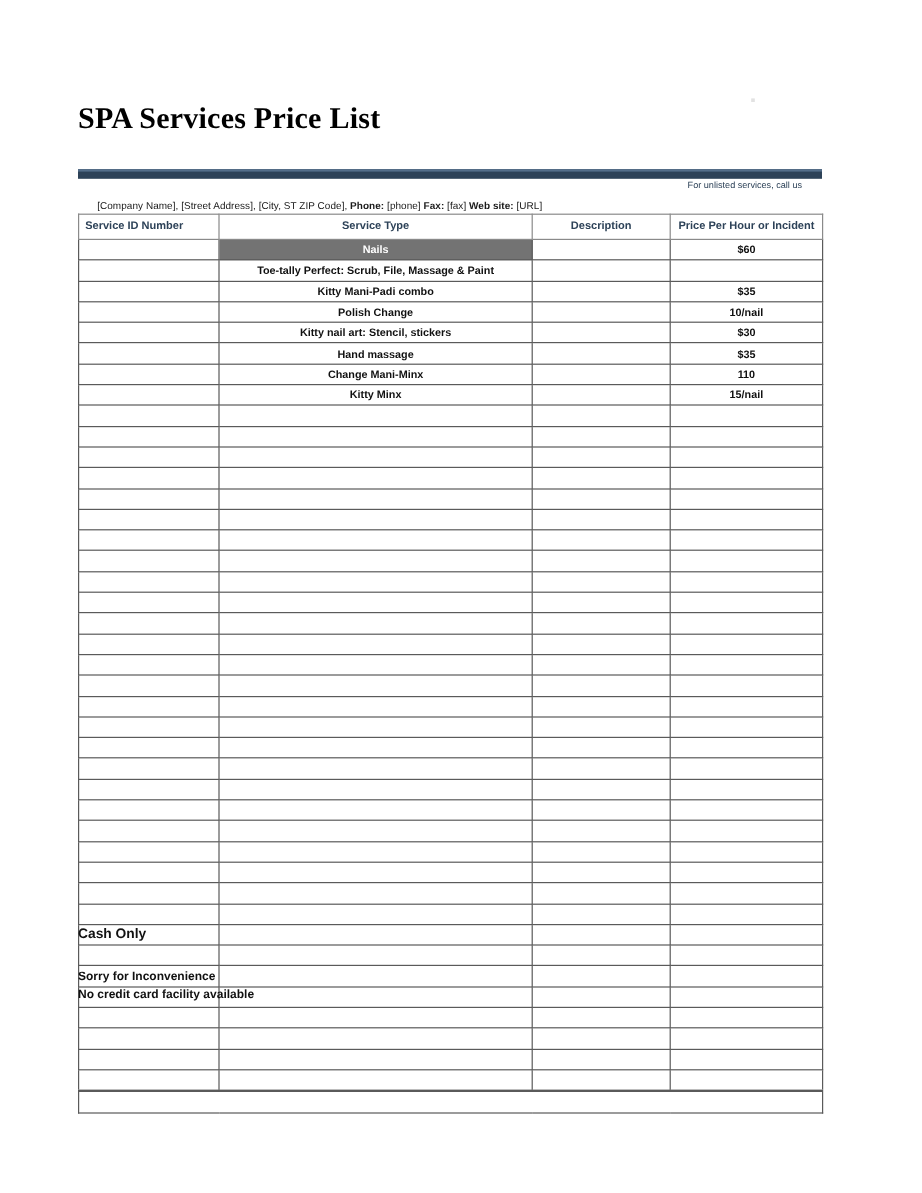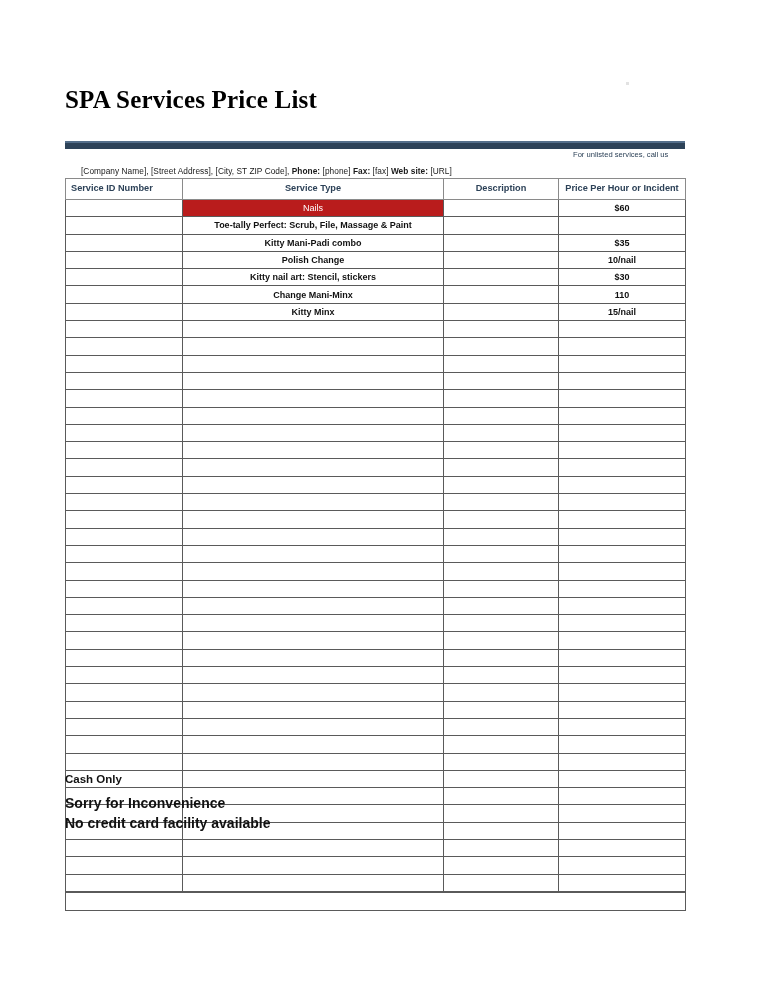--- a/index.html
+++ b/index.html
@@ -123,23 +123,23 @@
 
   .price-table tbody td {
     text-align: center;
     color: #111111;
     font-weight: 600;
   }
   .price-table tbody td.cell-id,
   .price-table tbody td.cell-desc { font-weight: normal; }
 
   tr.section-row td.cell-type {
-    background: #b91c1c;
+    background: #737373;
     color: #ffffff;
-    font-weight: normal;
+    font-weight: bold;
   }
 
   tr.blank-row td { height: 16.3px; }
 
   tr.tail-row td {
     height: 17px;
     border-left: 1px solid #5a5a5a;
     border-right: 1px solid #5a5a5a;
     border-top: 2px solid #5a5a5a;
     border-bottom: 1px solid #5a5a5a;
@@ -148,24 +148,24 @@
   
   .footer-block {
     position: absolute;
     left: 65px;
     top: 773px;
   }
   .footer-title {
     font-size: 11.5px;
     font-weight: bold;
     color: #111111;
-    margin-bottom: 10px;
+    margin-bottom: 24px;
   }
   .footer-line {
-    font-size: 14px;
+    font-size: 10px;
     font-weight: 600;
     color: #111111;
     margin-bottom: 4px;
   }
 </style>
 </head>
 <body>
 
 <div class="page">
 
@@ -230,20 +230,26 @@
           <td class="cell-price">10/nail</td>
         </tr>
         <tr>
           <td class="cell-id"></td>
           <td class="cell-type">Kitty nail art: Stencil, stickers</td>
           <td class="cell-desc"></td>
           <td class="cell-price">$30</td>
         </tr>
         <tr>
           <td class="cell-id"></td>
+          <td class="cell-type">Hand massage</td>
+          <td class="cell-desc"></td>
+          <td class="cell-price">$35</td>
+        </tr>
+        <tr>
+          <td class="cell-id"></td>
           <td class="cell-type">Change Mani-Minx</td>
           <td class="cell-desc"></td>
           <td class="cell-price">110</td>
         </tr>
         <tr>
           <td class="cell-id"></td>
           <td class="cell-type">Kitty Minx</td>
           <td class="cell-desc"></td>
           <td class="cell-price">15/nail</td>
         </tr>

